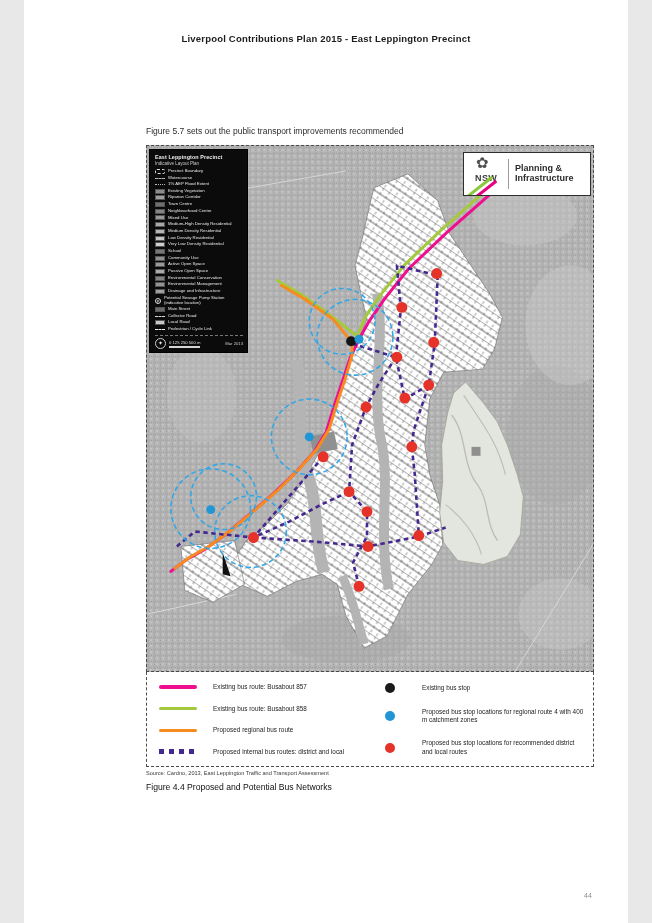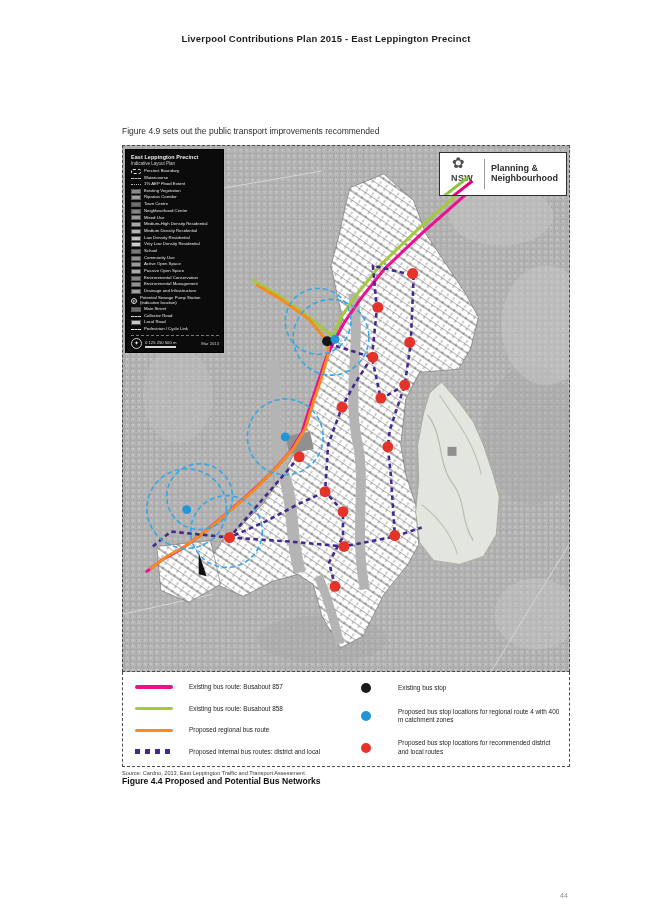--- a/index.html
+++ b/index.html
@@ -1,16 +1,16 @@
 <!DOCTYPE html>
 <html><head>
 <meta charset="utf-8">
 <style>
   html,body{margin:0;padding:0;background:#e8e8e8;}
-  .page{position:relative;width:652px;height:923px;background:#ffffff;margin:0 auto;
+  .page{position:relative;width:604px;height:923px;background:#ffffff;margin:0 auto;
         font-family:"Liberation Sans",sans-serif;overflow:hidden;}
   .header{position:absolute;top:33px;left:0;width:100%;text-align:center;
           font-size:9.5px;font-weight:bold;color:#1c1c1c;letter-spacing:.2px;}
   .intro{position:absolute;top:126px;left:122px;width:440px;font-size:8.5px;color:#2d2d2d;}
   .figure{position:absolute;top:145px;left:122px;width:448px;}
   .map-wrap{position:relative;width:448px;height:527px;border:1px dashed #4a4a4a;
             box-sizing:border-box;background:#b5b5b5;}
   .map-wrap svg{position:absolute;left:0;top:0;width:446px;height:525px;display:block;}
 
   
@@ -50,29 +50,29 @@
   .bl-row{display:flex;align-items:center;gap:12px;margin:2px 0;}
   .bl-swatch-wrap{width:42px;flex:0 0 auto;display:flex;align-items:center;}
   .bl-line{width:38px;height:3.5px;border-radius:2px;}
   .bl-squares{display:flex;gap:5px;}
   .bl-sq{width:5px;height:5px;}
   .bl-dot{width:10px;height:10px;border-radius:50%;margin-left:3px;}
   .bl-swatch-wrap.dot-wrap{width:28px;}
   .bl-label{font-size:6.4px;color:#222;line-height:1.3;max-width:166px;}
 
   .source{font-size:5.6px;color:#3a3a3a;margin-top:3px;}
-  .caption{font-size:8.6px;color:#101010;font-weight:bold;margin-top:0;}
+  .caption{font-size:8.6px;color:#101010;font-weight:normal;margin-top:6px;}
   .pagenum{position:absolute;top:892px;left:560px;font-size:7px;color:#8f8f8f;}
 </style>
 </head>
 <body>
 
 <div class="page">
   <div class="header">Liverpool Contributions Plan 2015 - East Leppington Precinct</div>
-  <div class="intro">Figure 4.9 sets out the public transport improvements recommended</div>
+  <div class="intro">Figure 5.7 sets out the public transport improvements recommended</div>
 
   <div class="figure">
     <div class="map-wrap">
       <svg viewBox="0 0 448 527" preserveAspectRatio="none">
         <defs>
           <pattern id="aer" width="6" height="6" patternUnits="userSpaceOnUse">
             <rect width="6" height="6" fill="#b6b6b6"></rect>
             <rect x="0" y="0" width="3" height="3" fill="#aaaaaa"></rect>
             <rect x="3" y="3" width="2" height="2" fill="#c3c3c3"></rect>
             <rect x="4" y="1" width="1" height="1" fill="#9a9a9a"></rect>
@@ -278,21 +278,21 @@
       <div class="gov-logo">
         <div class="nsw-emblem">
           <span class="waratah">✿</span>
           <span class="nsw-word">NSW</span>
           <span class="stripe s-green"></span>
           <span class="stripe s-pink"></span>
         </div>
         <div class="logo-sep"></div>
         <div class="logo-text">
           <div>Planning &amp;</div>
-          <div>Neighbourhood</div>
+          <div>Infrastructure</div>
         </div>
       </div>
     </div>
 
     <div class="legend-items">
       <div class="legend-col" id="legend-left">
           <div class="bl-row">
             <span class="bl-swatch-wrap">
               <span class="bl-line" style="background: rgb(239, 14, 142);"></span>
             </span>

